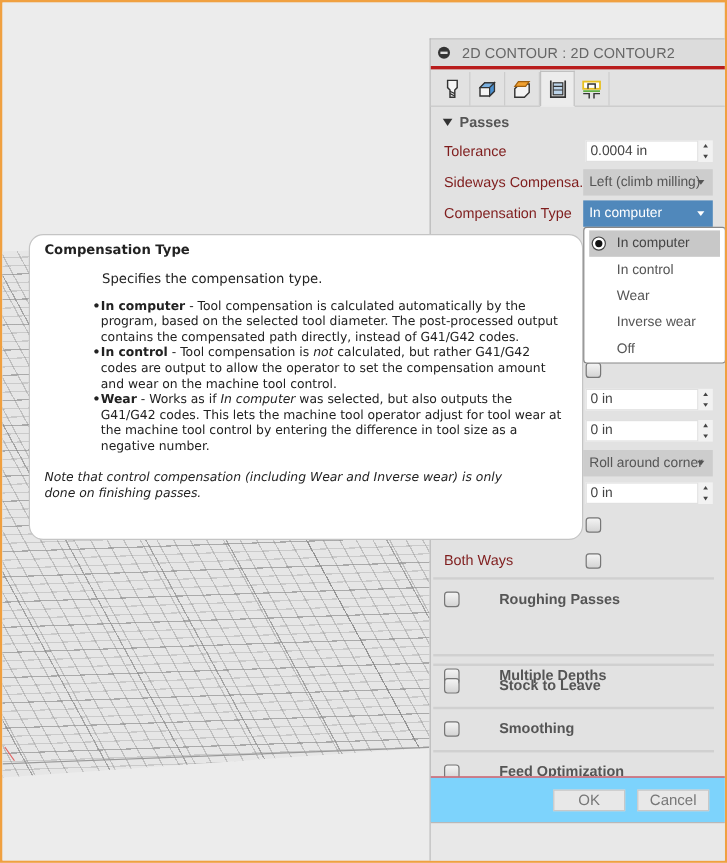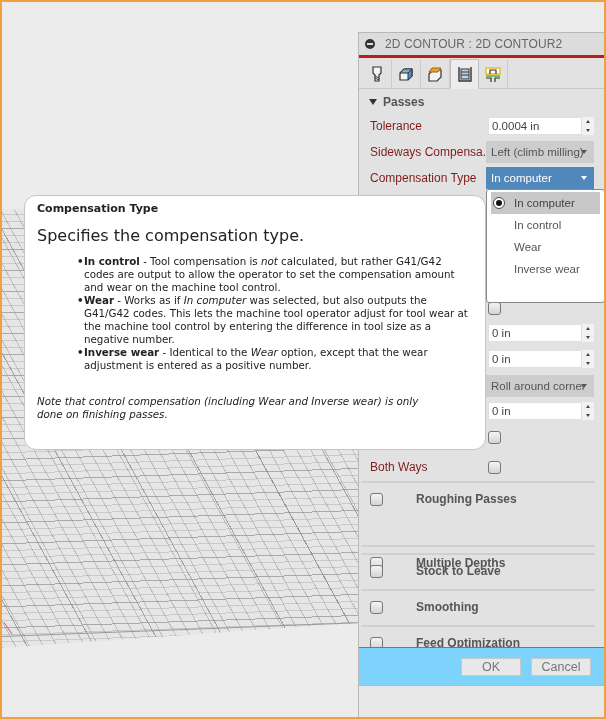--- a/index.html
+++ b/index.html
@@ -145,25 +145,25 @@
   }
 
   
   .tooltip {
     position: absolute; left: 22px; top: 193px; width: 462px; height: 255px;
     background: #fff; border: 1px solid #c4c4c4; border-radius: 12px; z-index: 10;
     font-family: "DejaVu Sans", sans-serif; color: #222;
     padding: 5px 12px;
   }
   .tip-title { font-weight: bold; font-size: 11px; margin-top: 1px; }
-  .tip-intro { font-size: 16px; margin-top: 11px; }
+  .tip-intro { font-size: 11px; margin-top: 11px; margin-left: 48px; }
   .tip-list { margin-top: 10px; margin-left: 41px; list-style: none; font-size: 10.3px; line-height: 13px; width: 390px; }
   .tip-list li { position: relative; padding-left: 6px; }
   .tip-list li::before { content: "•"; position: absolute; left: -1px; top: 0; font-weight: bold; }
-  .tip-note { font-style: italic; font-size: 10.3px; line-height: 13px; margin-top: 23px; width: 400px; }
+  .tip-note { font-style: italic; font-size: 10.3px; line-height: 13px; margin-top: 13px; width: 400px; }
 </style>
 </head>
 <body>
 
 <div class="viewport">
   <div class="grid"></div>
   <div class="grid-edge"></div>
   <div class="red-axis"></div>
 </div>
 
@@ -319,24 +319,27 @@
   </div>
   <div class="dd-item">
     <span>In control</span>
   </div>
   <div class="dd-item">
     <span>Wear</span>
   </div>
   <div class="dd-item">
     <span>Inverse wear</span>
   </div>
+  <div class="dd-item">
+    <span>Off</span>
+  </div>
 </div>
 
 <div class="tooltip">
   <div class="tip-title">Compensation Type</div>
   <div class="tip-intro">Specifies the compensation type.</div>
   <ul class="tip-list">
+    <li><b>In computer</b><span> - Tool compensation is calculated automatically by the program, based on the selected tool diameter. The post-processed output contains the compensated path directly, instead of G41/G42 codes.</span></li>
     <li><b>In control</b><span> - Tool compensation is </span><i>not</i><span> calculated, but rather G41/G42 codes are output to allow the operator to set the compensation amount and wear on the machine tool control.</span></li>
     <li><b>Wear</b><span> - Works as if </span><i>In computer</i><span> was selected, but also outputs the G41/G42 codes. This lets the machine tool operator adjust for tool wear at the machine tool control by entering the difference in tool size as a negative number.</span></li>
-    <li><b>Inverse wear</b><span> - Identical to the </span><i>Wear</i><span> option, except that the wear adjustment is entered as a positive number.</span></li>
   </ul>
   <div class="tip-note">Note that control compensation (including Wear and Inverse wear) is only done on finishing passes.</div>
 </div>
 
 </body></html>

